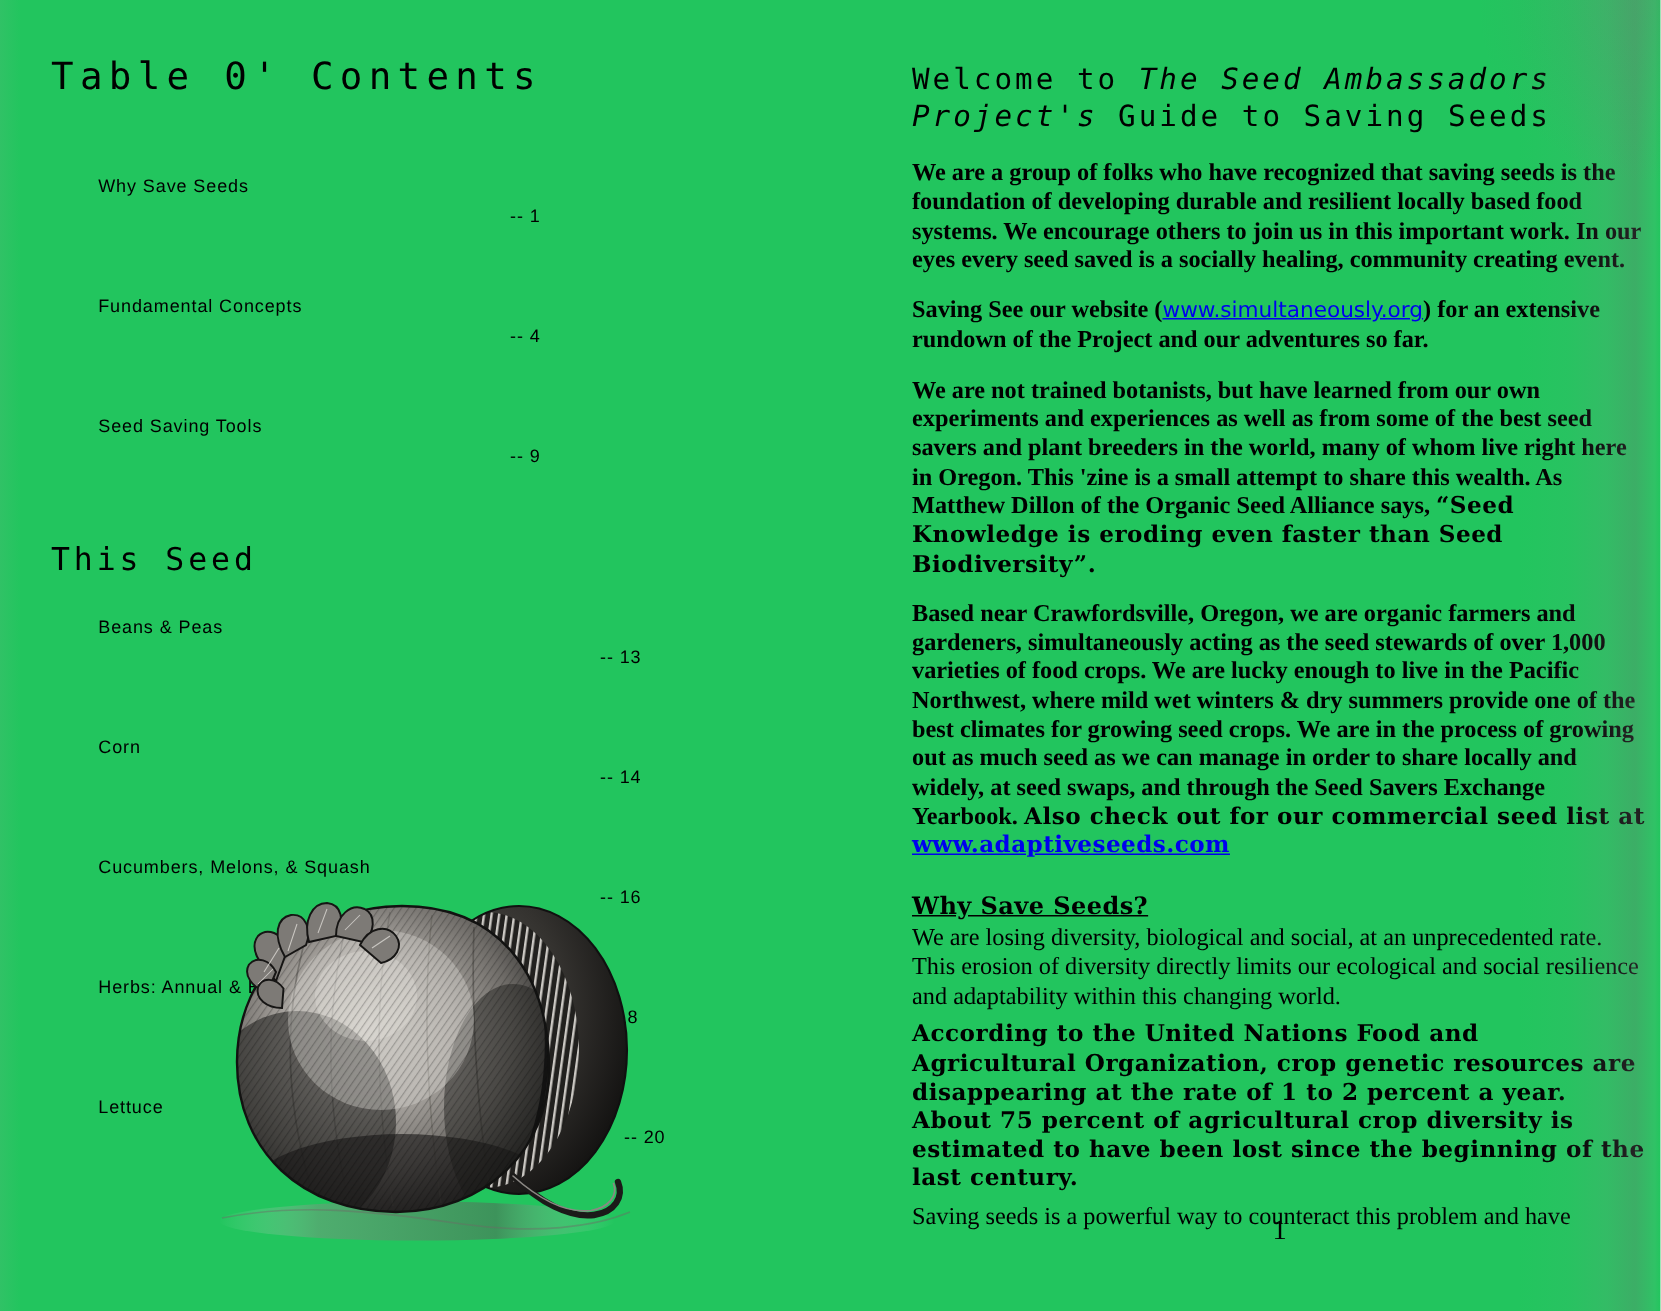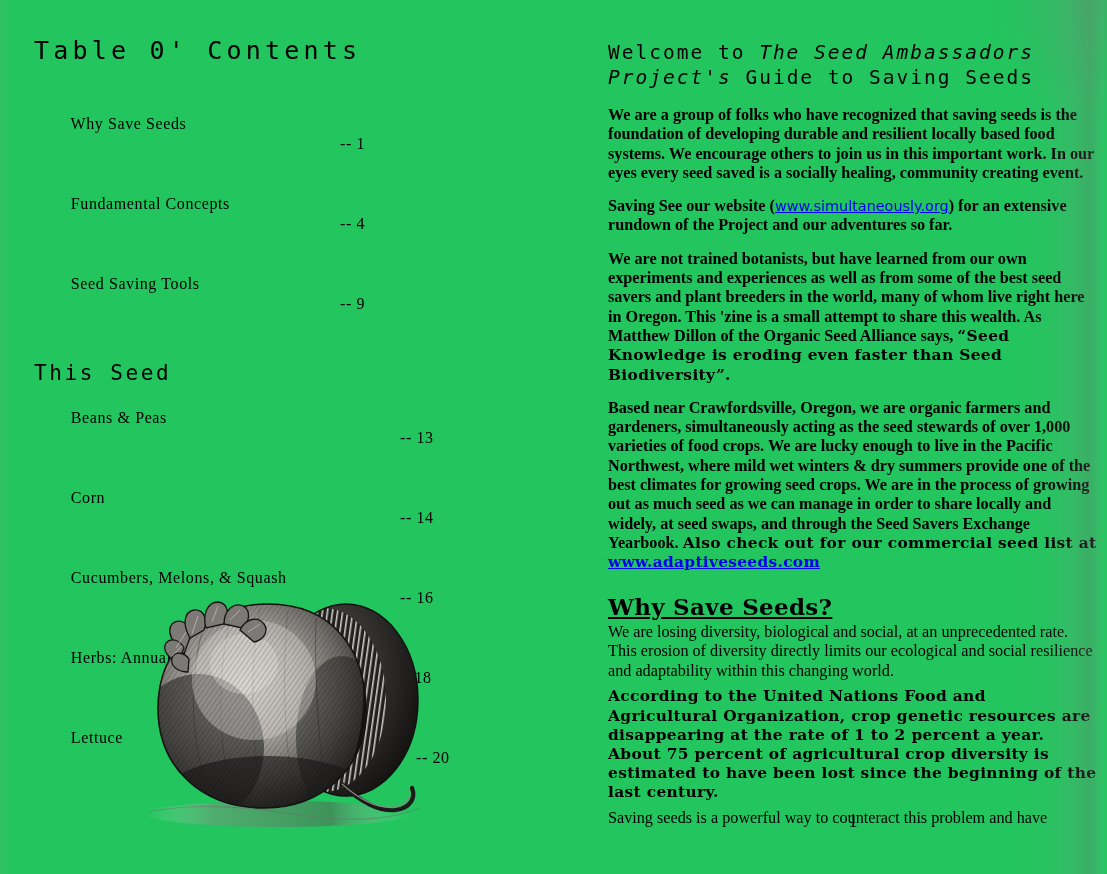--- a/index.html
+++ b/index.html
@@ -78,22 +78,22 @@
   .toc-head {
     font-family: "DejaVu Sans Mono", "Liberation Mono", monospace;
     font-size: 21px;
     letter-spacing: 2.6px;
     line-height: 30px;
     white-space: pre;
     margin: 0;
   }
 
   .toc-line {
-    font-family: Liberation Serif, serif;
-    font-size: 16px;
+    font-family: Liberation Sans, sans-serif;
+    font-size: 12px;
     letter-spacing: 0.6px;
     line-height: 20px;
     white-space: pre;
     margin: 0;
     position: relative;
   }
   .toc-line .lbl { display: inline; }
   .toc-line .pg  { display: inline; }
   .spacer-md { height: 24px; }
 
@@ -154,21 +154,21 @@
     font-weight: bold;
     font-size: 15.4px;
     letter-spacing: 0.35px;
     line-height: 19.2px;
     margin: 0 0 6px 0;
   }
 
   .section-head {
     font-family: "DejaVu Serif", "Liberation Serif", serif;
     font-weight: bold;
-    font-size: 23px;
+    font-size: 16px;
     letter-spacing: 0.3px;
     text-decoration: underline;
     margin: 6px 0 3px 0;
     display: inline-block;
   }
 
   .url-sans {
     font-family: "DejaVu Sans", "Liberation Sans", sans-serif;
     font-weight: normal;
     font-size: 14.4px;

